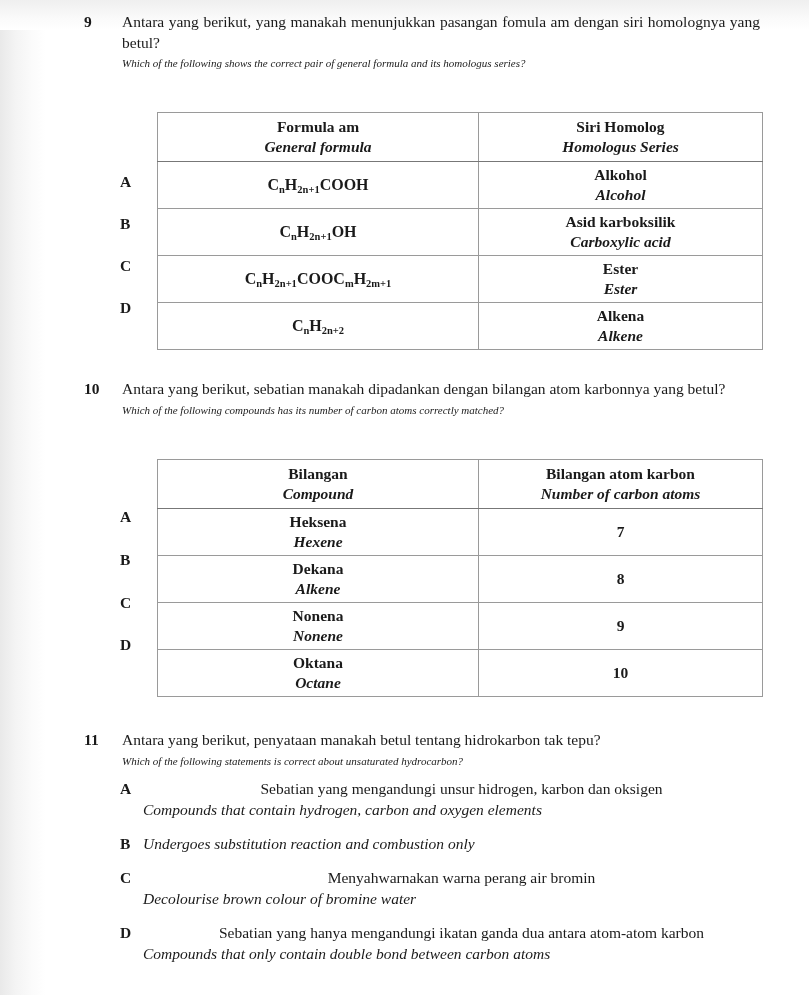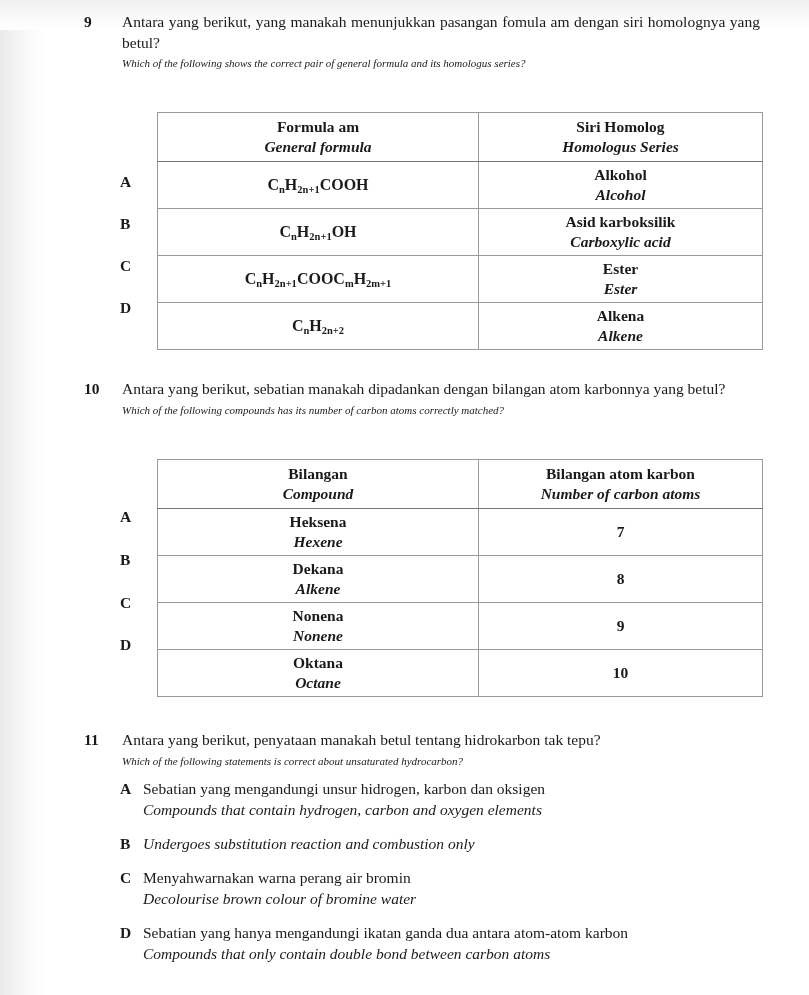--- a/index.html
+++ b/index.html
@@ -169,20 +169,21 @@
     font-weight: bold;
     font-size: 15.5px;
     line-height: 21px;
     padding-left: 20px;
     box-sizing: border-box;
   }
   .opt-text { flex: 1 1 auto; }
   .opt-my {
     font-size: 15.5px;
     line-height: 21px;
+    text-align: center;
   }
   .opt-en {
     font-size: 15.5px;
     line-height: 21px;
     font-style: italic;
   }
 </style>
 </head>
 <body>
 

